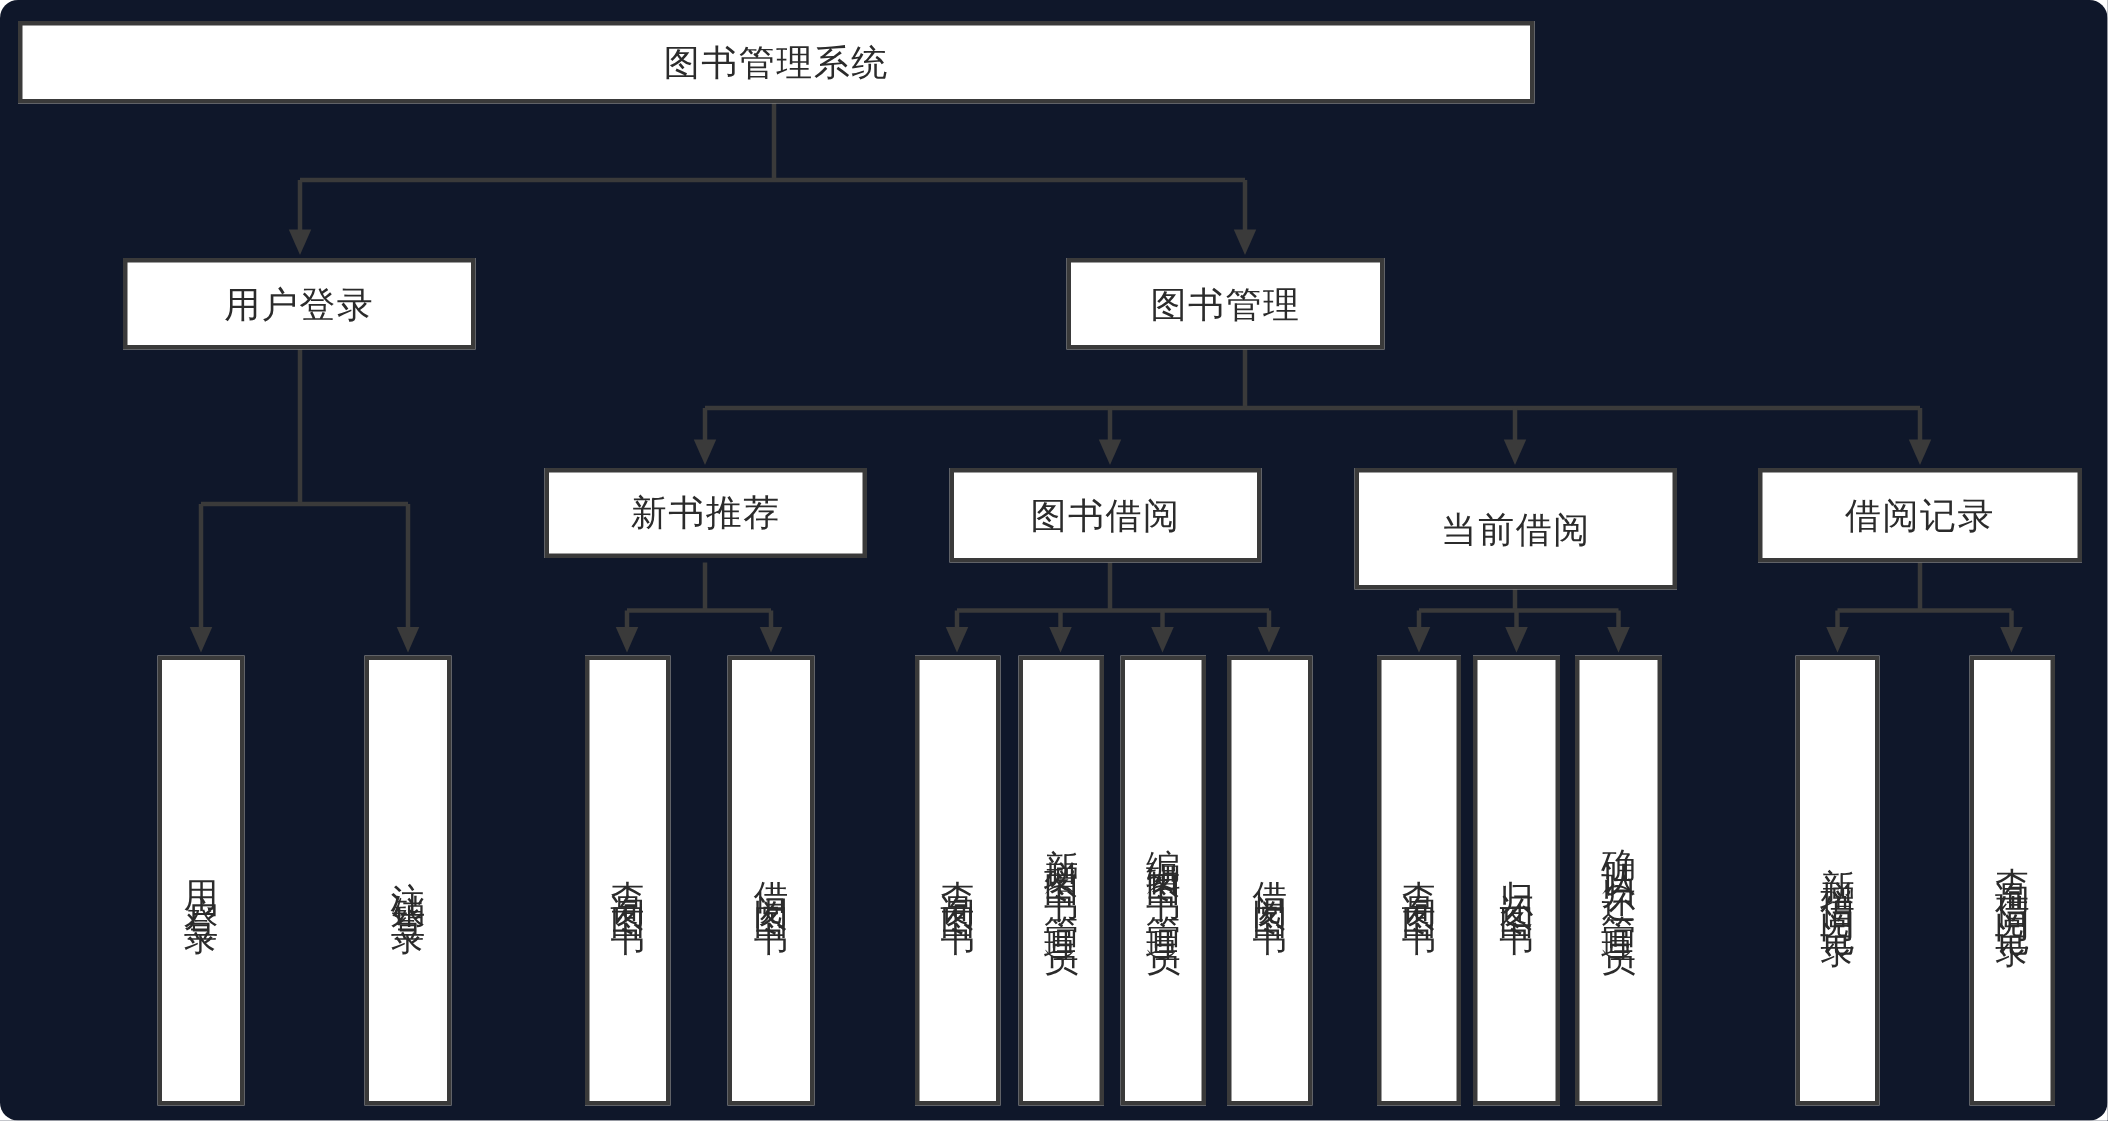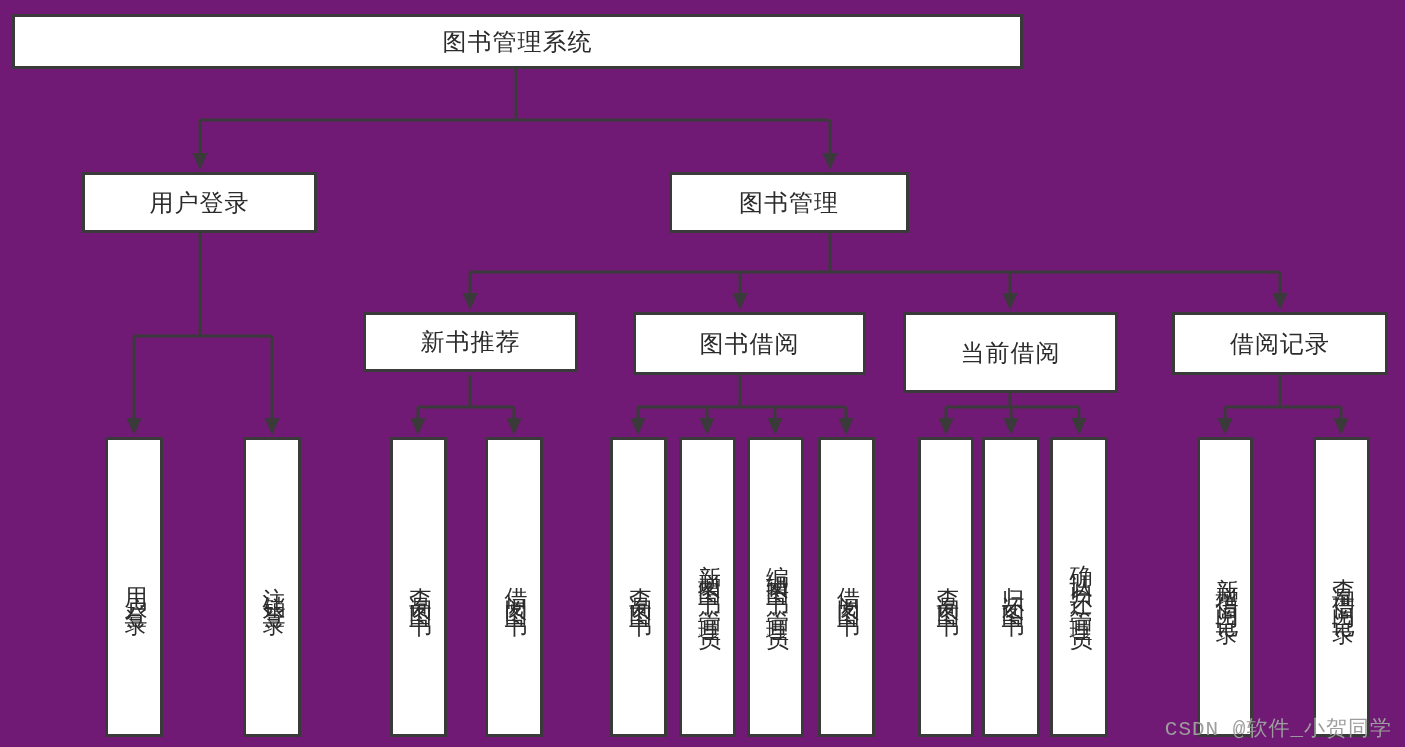--- a/index.html
+++ b/index.html
@@ -1,22 +1,23 @@
 <!DOCTYPE html>
 <html><head>
 <meta charset="utf-8">
 <style>
   html, body { margin: 0; padding: 0; background: #ffffff; }
   .canvas {
     position: relative;
     width: 1405px;
     height: 747px;
-    background: #701a75;
-    font-family: Liberation Mono, monospace;
+    background: #0f172a;
+    font-family: Liberation Sans, sans-serif;
     overflow: hidden;
+    border-radius: 12px;
   }
   .connector-layer {
     position: absolute;
     left: 0; top: 0;
     width: 1405px; height: 747px;
   }
   .connector-layer polyline {
     fill: none;
     stroke: #3a3a3a;
     stroke-width: 3;
@@ -129,28 +130,28 @@
     </g>
   </svg>
 
   <div class="box h root" style="left:12px;top:14px;width:1011px;height:55px">
     <span>图书管理系统</span>
   </div>
 
   <div class="box h" style="left:82px;top:172px;width:235px;height:61px">
     <span>用户登录</span>
   </div>
-  <div class="box h" style="left:669px;top:172px;width:240px;height:61px">
+  <div class="box h" style="left:711px;top:172px;width:212px;height:61px">
     <span>图书管理</span>
   </div>
 
   <div class="box h" style="left:363px;top:312px;width:215px;height:60px">
     <span>新书推荐</span>
   </div>
-  <div class="box h" style="left:633px;top:312px;width:233px;height:63px">
+  <div class="box h" style="left:633px;top:312px;width:208px;height:63px">
     <span>图书借阅</span>
   </div>
   <div class="box h" style="left:903px;top:312px;width:215px;height:81px">
     <span>当前借阅</span>
   </div>
   <div class="box h" style="left:1172px;top:312px;width:216px;height:63px">
     <span>借阅记录</span>
   </div>
 
   <div class="box" style="left:105px;top:437px;width:58px;height:300px">
@@ -190,15 +191,14 @@
     <span class="vtext">确认归还（管理员）</span>
   </div>
 
   <div class="box" style="left:1197px;top:437px;width:56px;height:300px">
     <span class="vtext">新增借阅记录</span>
   </div>
   <div class="box" style="left:1313px;top:437px;width:57px;height:300px">
     <span class="vtext">查询借阅记录</span>
   </div>
 
-  <div class="watermark">CSDN @软件_小贺同学</div>
 
 </div>
 
 </body></html>

